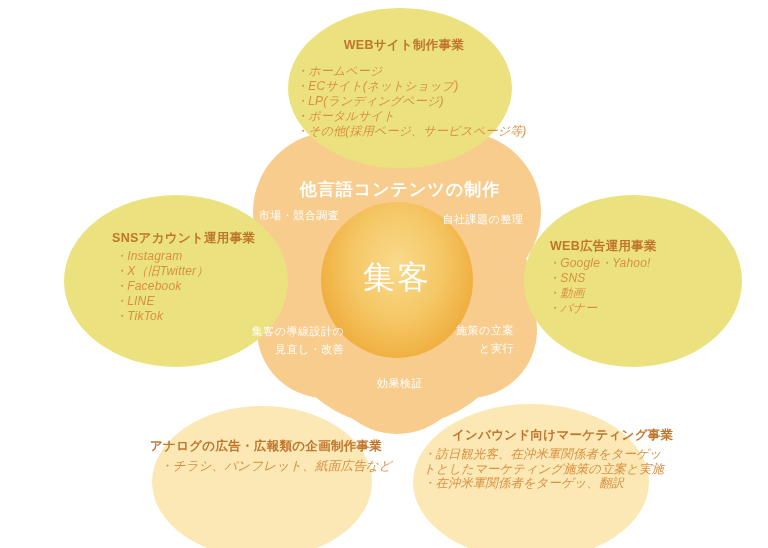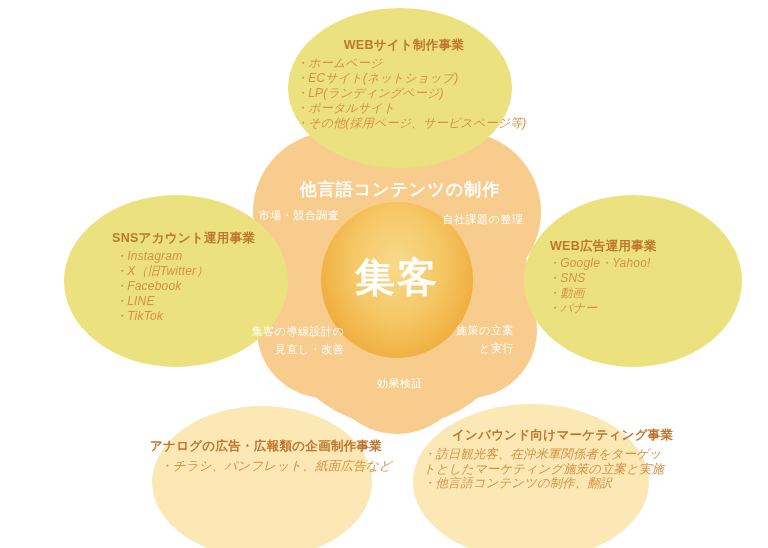--- a/index.html
+++ b/index.html
@@ -37,21 +37,21 @@
   .txt{position:absolute;z-index:4;}
   .sat-title{
     font-size:12.5px;font-weight:bold;letter-spacing:.3px;
     color:var(--title-text,#c0752d);white-space:nowrap;
   }
   .sat-item{
     font-size:12px;line-height:15px;letter-spacing:.2px;
     color:var(--item-text,#d88f41);white-space:nowrap;font-style:italic;
   }
   .txt-web-production{left:296px;top:37px;width:216px;}
-  .txt-web-production .sat-title{text-align:center;margin-bottom:2px;}
+  .txt-web-production .sat-title{text-align:center;margin-bottom:10px;}
   .txt-sns{left:112px;top:230px;width:150px;}
   .txt-sns .sat-title{margin-bottom:2px;}
   .txt-sns .sat-item{padding-left:3px;}
   .txt-web-ads{left:548px;top:238px;width:150px;}
   .txt-web-ads .sat-title{margin-bottom:1px;margin-left:2px;}
   .txt-analog{left:150px;top:438px;width:220px;}
   .txt-analog .sat-title{font-size:12.5px;}
   .txt-analog .sat-item{margin-top:4px;padding-left:10px;font-size:12.5px;}
   .txt-inbound{left:423px;top:427px;width:232px;}
   .txt-inbound .sat-title{margin-left:29px;margin-bottom:3px;}
@@ -63,21 +63,21 @@
     font-size:17px;font-weight:bold;letter-spacing:1px;
   }
   .hub-step{font-size:11px;letter-spacing:.5px;line-height:17.5px;text-align:right;}
   .step-research{left:299px;top:207px;transform:translateX(-50%);}
   .step-issues{left:483px;top:211px;transform:translateX(-50%);}
   .step-improve{left:298px;top:323px;transform:translateX(-50%);}
   .step-plan{left:485px;top:322px;transform:translateX(-50%);}
   .step-verify{left:400px;top:375px;transform:translateX(-50%);}
   .core-label{
     left:397px;top:260px;transform:translateX(-50%);
-    font-size:40px;font-weight:bold;letter-spacing:2px;line-height:34px;
+    font-size:32px;font-weight:normal;letter-spacing:2px;line-height:34px;
   }
 </style>
 </head>
 <body>
 
 <div class="stage">
 
   <div class="shape hub-part blob-main"></div>
   <div class="shape hub-part petal-tl"></div>
   <div class="shape hub-part petal-tr"></div>
@@ -135,16 +135,16 @@
 
   <div class="txt txt-analog">
     <div class="sat-title">アナログの広告・広報類の企画制作事業</div>
     <div class="sat-item">・チラシ、パンフレット、紙面広告など</div>
   </div>
 
   <div class="txt txt-inbound">
     <div class="sat-title">インバウンド向けマーケティング事業</div>
     <div class="sat-item">・訪日観光客、在沖米軍関係者をターゲッ</div>
     <div class="sat-item">トとしたマーケティング施策の立案と実施</div>
-    <div class="sat-item">・他言語コンテンツの制作、翻訳</div>
+    <div class="sat-item">・在沖米軍関係者をターゲッ、翻訳</div>
   </div>
 
 </div>
 
 </body></html>

